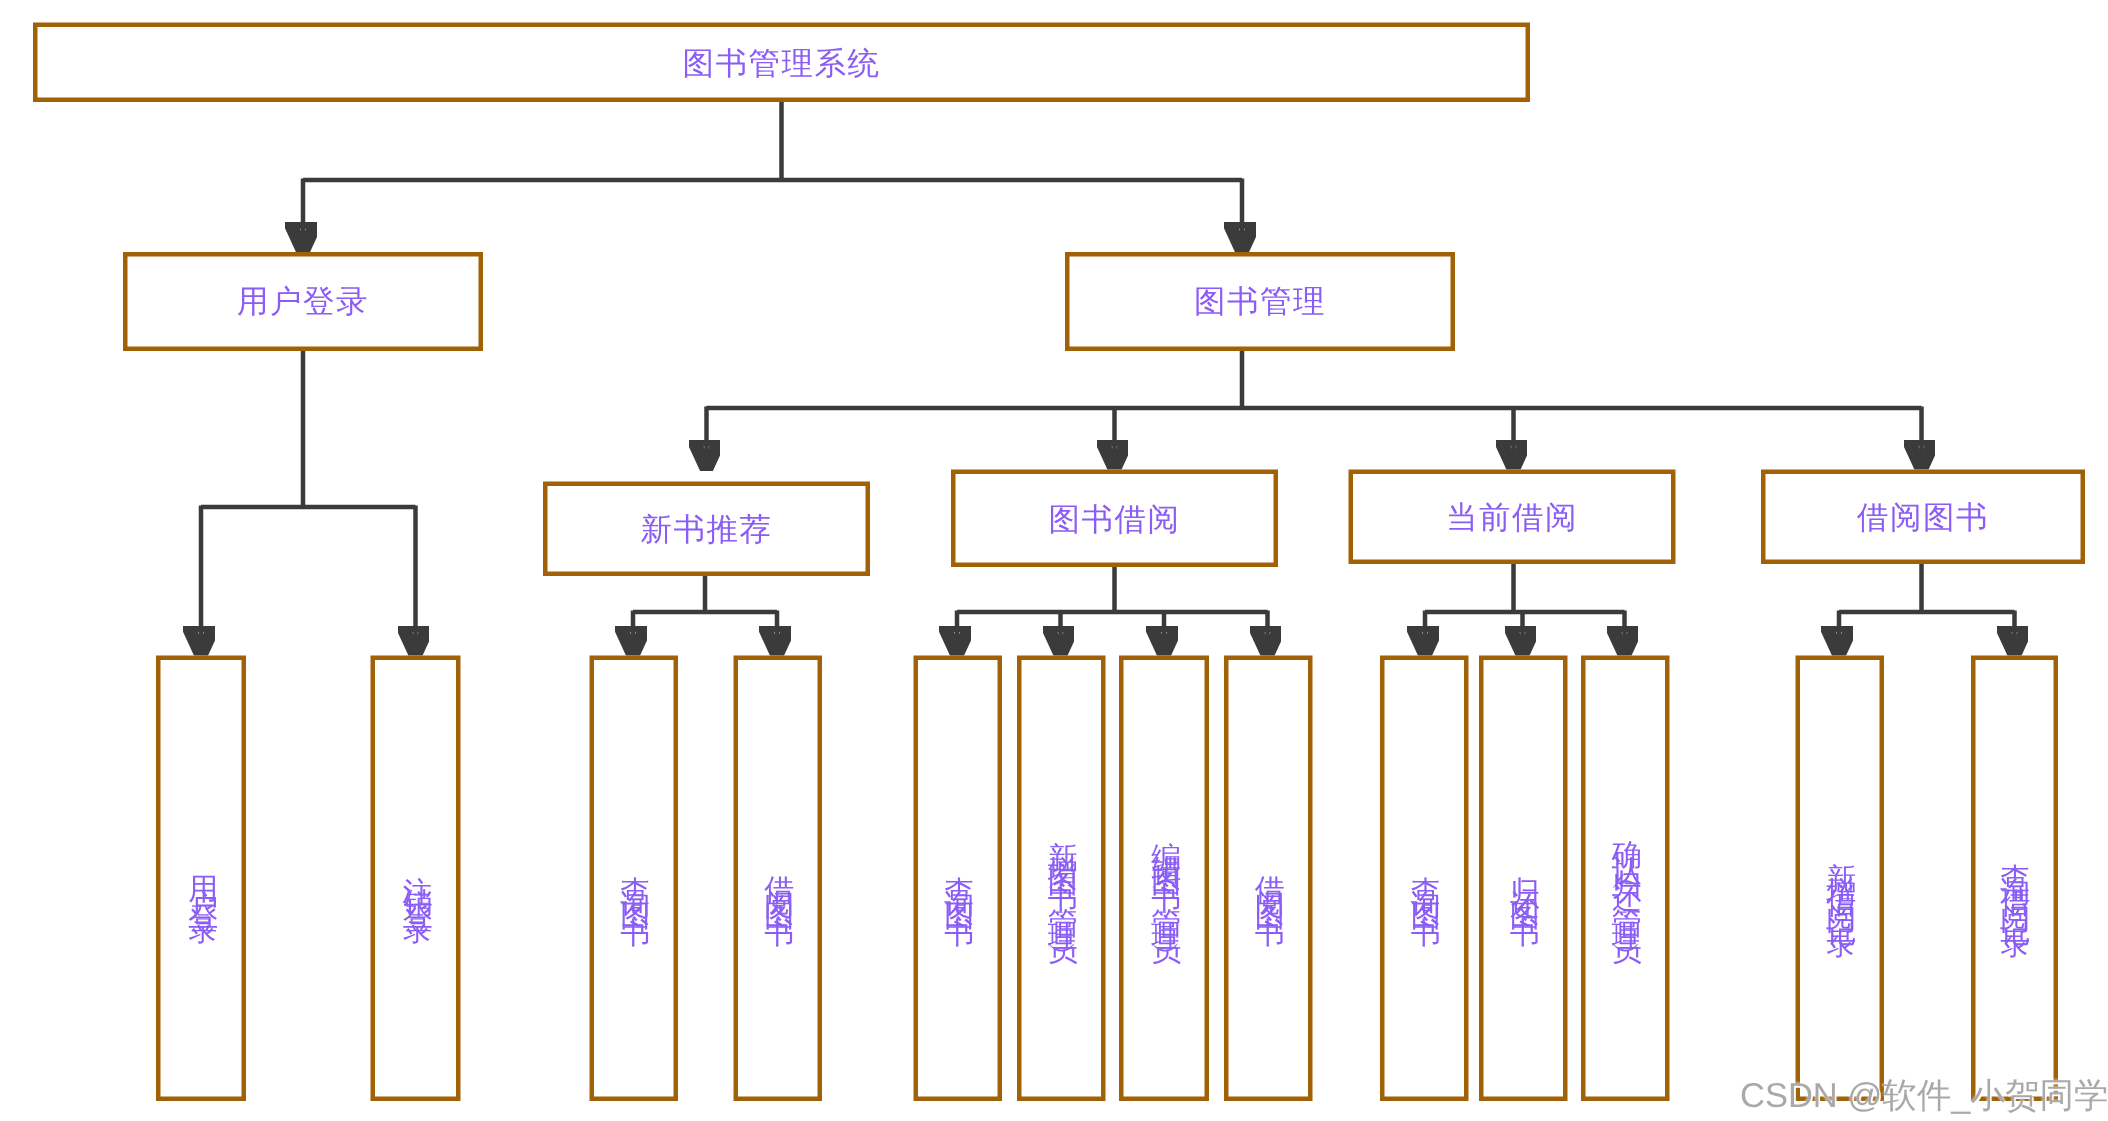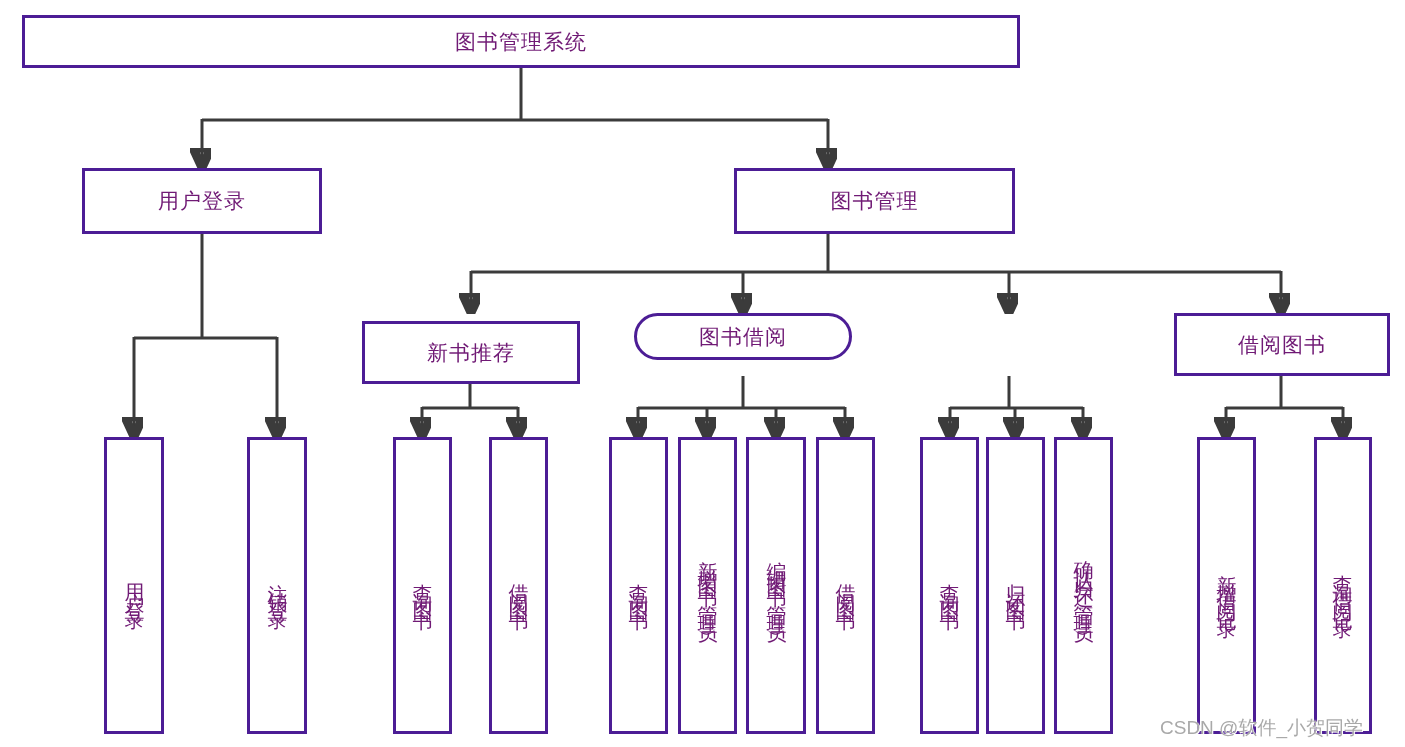--- a/index.html
+++ b/index.html
@@ -9,39 +9,39 @@
     background:#ffffff;
     font-family:"Liberation Sans","DejaVu Sans",sans-serif;
     overflow:hidden;
   }
   .edges{position:absolute;left:0;top:0;width:1405px;height:747px;}
   .edges path{stroke:#3b3b3b;stroke-width:3;fill:none;}
   .node{
     position:absolute;
     box-sizing:border-box;
     background:#ffffff;
-    border:3px solid #4c1d95;
-    color:#701a75;
+    border:3px solid #a16207;
+    color:#8b5cf6;
   }
   .h-node{
     display:flex;align-items:center;justify-content:center;
     font-size:21px;letter-spacing:1px;
   }
   .v-node{
     writing-mode:vertical-rl;
     text-orientation:mixed;
     text-align:center;
     font-size:20px;
     letter-spacing:9px;
     line-height:53px;
   }
   .watermark{
     position:absolute;
     left:1160px;top:715px;
-    font-size:19px;
+    font-size:23px;
     color:#a9a9a9;
     text-shadow:0 0 2px #ffffff,1px 1px 0 #ffffff;
     white-space:nowrap;
   }
 </style>
 </head>
 <body>
 
 <div class="canvas">
 
@@ -82,24 +82,25 @@
     <path d="M1083,407 V435" marker-end="url(#arr)"></path>
 
     <path d="M1281,376 V408 M1226,408 H1343"></path>
     <path d="M1226,407 V435" marker-end="url(#arr)"></path>
     <path d="M1343,407 V435" marker-end="url(#arr)"></path>
   </svg>
 
   <div class="node h-node" style="left:22px;top:15px;width:998px;height:53px;">图书管理系统</div>
 
   <div class="node h-node" style="left:82px;top:168px;width:240px;height:66px;">用户登录</div>
-  <div class="node h-node" style="left:734px;top:168px;width:281px;height:66px;">图书管理</div>
+  <div class="node h-node" style="left:710px;top:168px;width:260px;height:66px;">图书管理</div>
 
   <div class="node h-node" style="left:362px;top:321px;width:218px;height:63px;">新书推荐</div>
-  <div class="node h-node" style="left:634px;top:313px;width:218px;height:47px;border-radius:25px;">图书借阅</div>
+  <div class="node h-node" style="left:634px;top:313px;width:218px;height:65px;">图书借阅</div>
+  <div class="node h-node" style="left:899px;top:313px;width:218px;height:63px;">当前借阅</div>
   <div class="node h-node" style="left:1174px;top:313px;width:216px;height:63px;">借阅图书</div>
 
   <div class="node v-node" style="left:104px;top:437px;width:60px;height:297px;">用户登录</div>
   <div class="node v-node" style="left:247px;top:437px;width:60px;height:297px;">注销登录</div>
 
   <div class="node v-node" style="left:393px;top:437px;width:59px;height:297px;">查询图书</div>
   <div class="node v-node" style="left:489px;top:437px;width:59px;height:297px;">借阅图书</div>
 
   <div class="node v-node" style="left:609px;top:437px;width:59px;height:297px;">查询图书</div>
   <div class="node v-node" style="left:678px;top:437px;width:59px;height:297px;">新增图书（管理员）</div>

